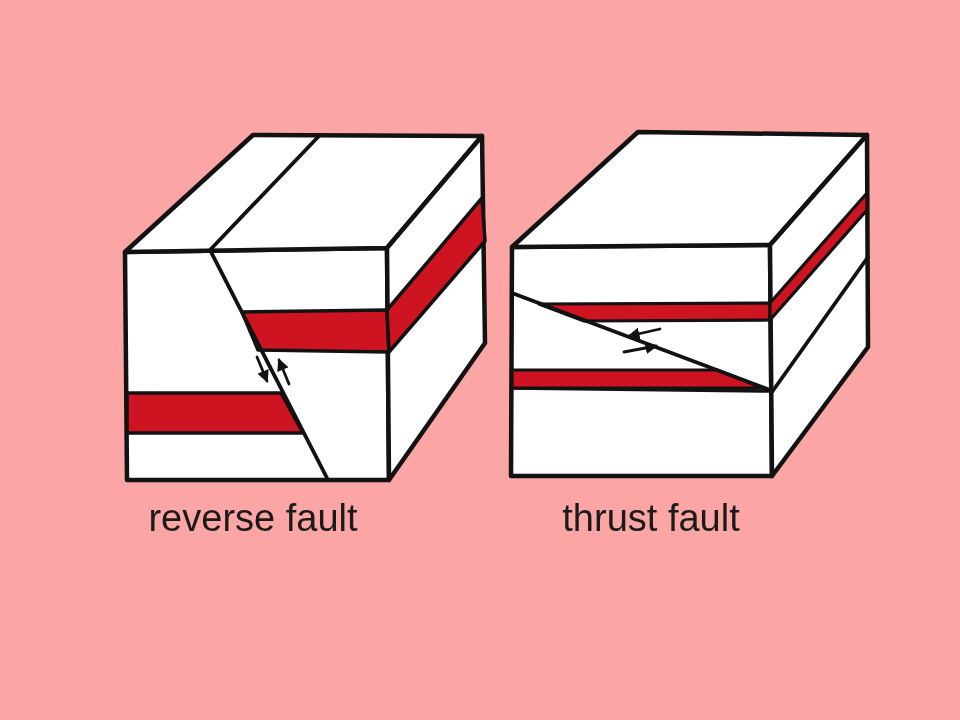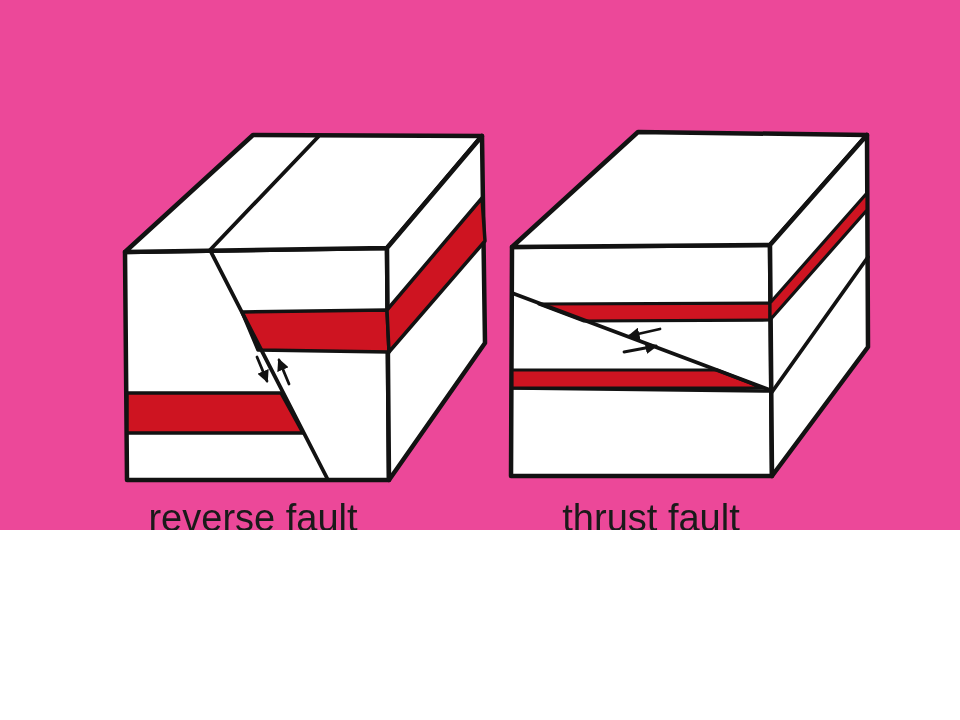--- a/index.html
+++ b/index.html
@@ -3,22 +3,22 @@
 <meta charset="utf-8">
 <style>
   html, body {
     margin: 0;
     padding: 0;
     background: #ffffff;
   }
   .stage {
     position: relative;
     width: 960px;
-    height: 530px;
-    background: #ec4899;
+    height: 720px;
+    background: #fca5a5;
     overflow: hidden;
     font-family: "Liberation Sans", sans-serif;
   }
   svg { display: block; }
   text.fault-label {
     font-family: "Liberation Sans", sans-serif;
     font-size: 38px;
     fill: #1a1a1a;
     text-anchor: middle;
   }

